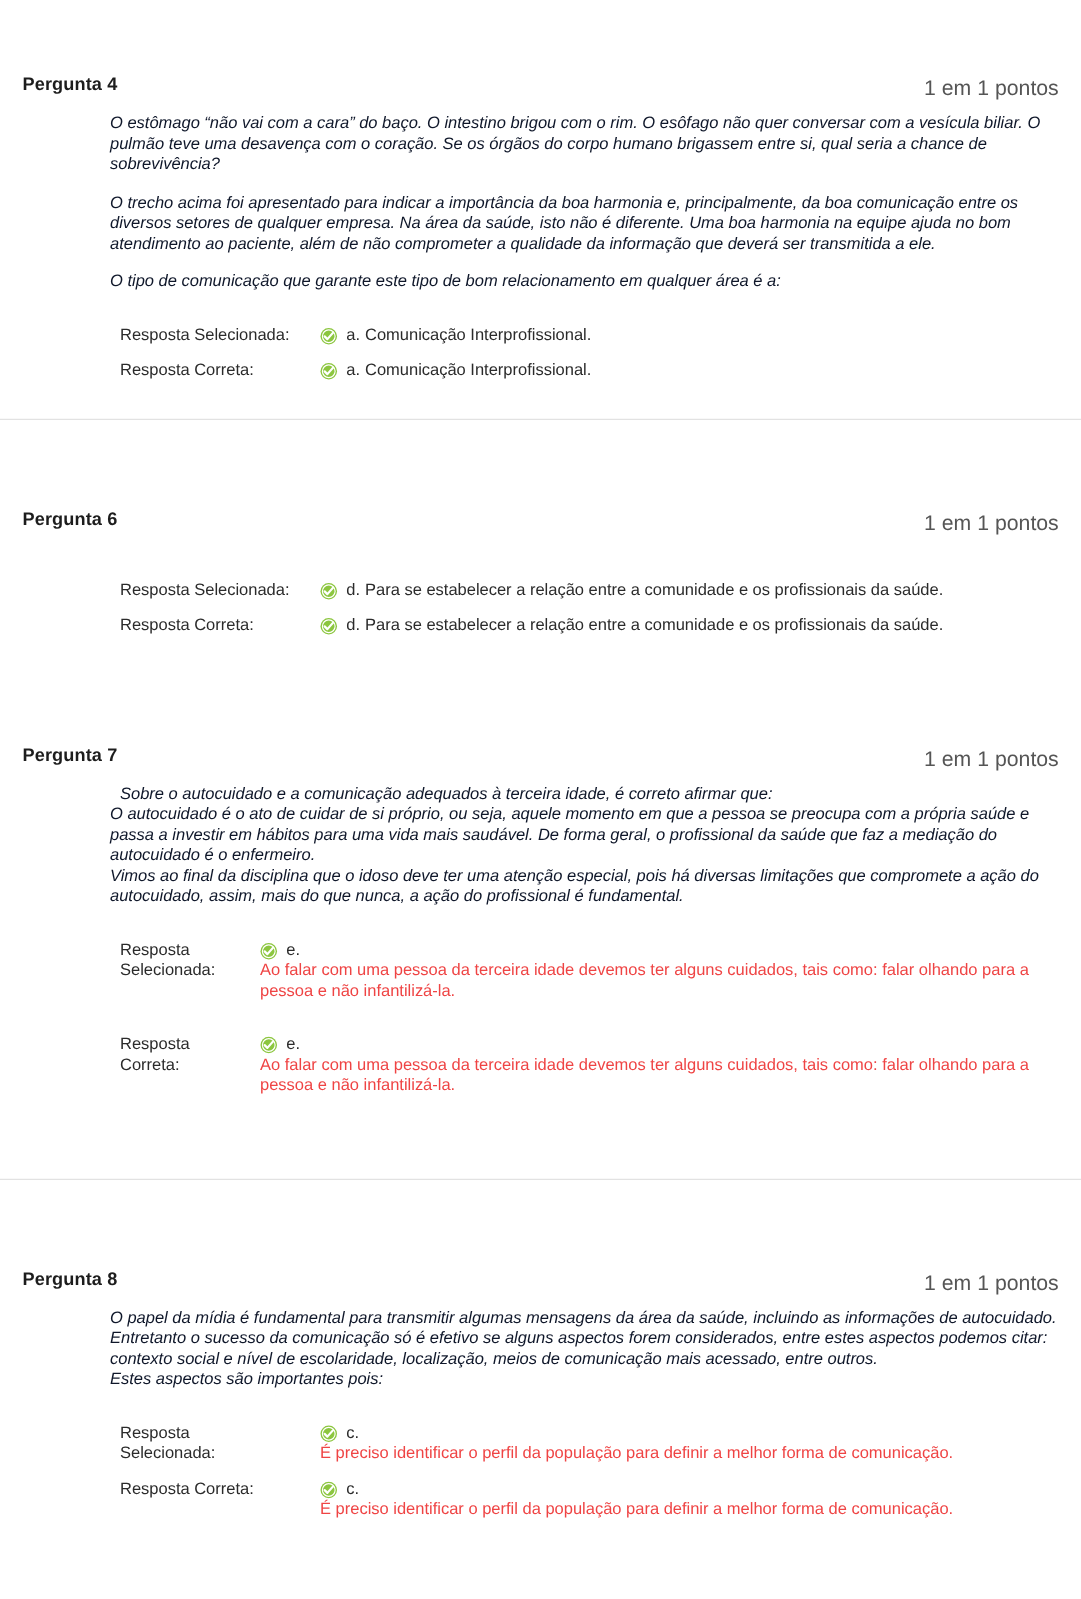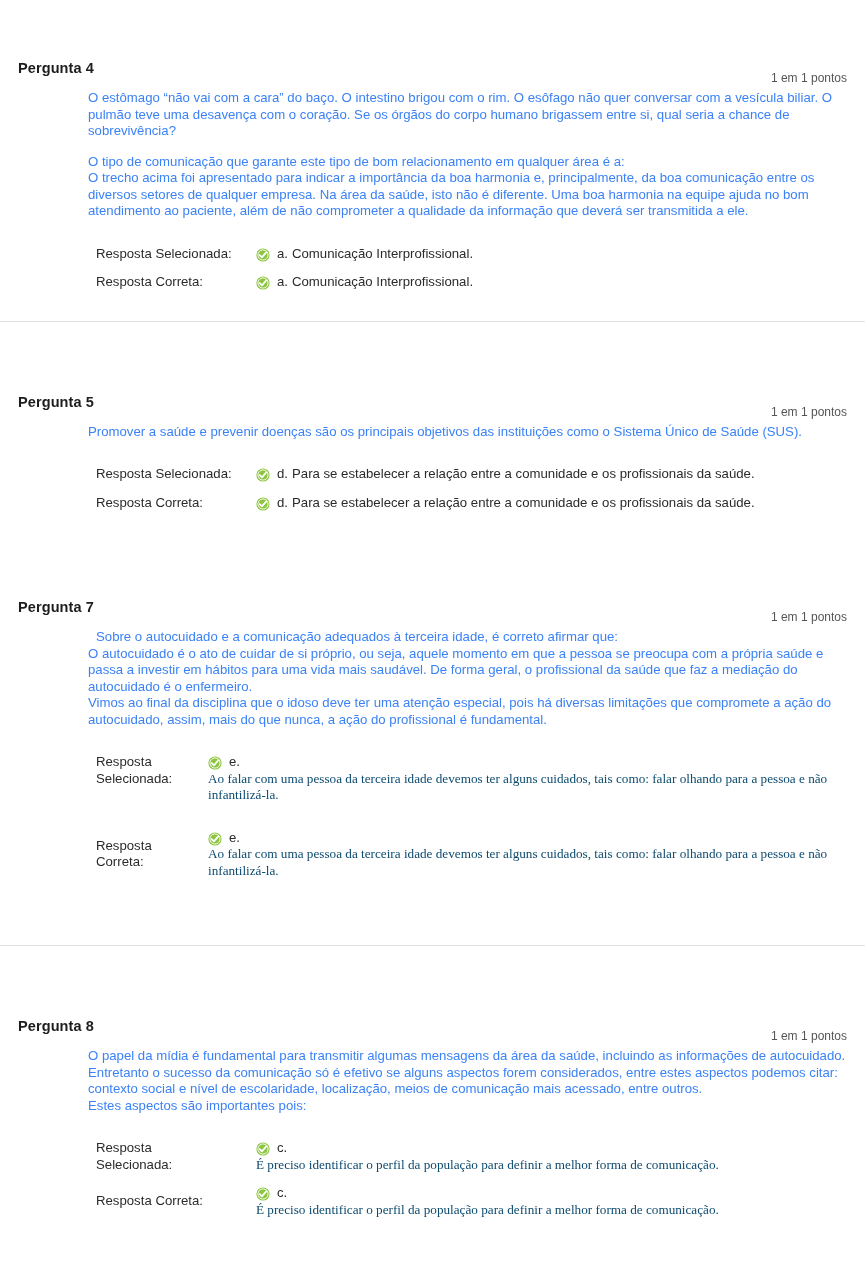--- a/index.html
+++ b/index.html
@@ -51,54 +51,55 @@
     font-size: 14.5px;
     font-weight: bold;
     color: #1d1d1d;
     letter-spacing: 0.1px;
     white-space: nowrap;
   }
 
   .q-points {
     position: absolute;
     right: 18px;
-    top: 11px;
-    font-size: 12px;
+    top: 1px;
+    font-size: 17px;
     color: #555555;
     white-space: nowrap;
   }
 
   .q-body {
     padding-left: 88px;
     padding-right: 18px;
   }
 
   .q-para {
     font-size: 13.2px;
     line-height: 16.5px;
-    color: #3b82f6;
+    color: #0f172a;
     margin: 0 0 14px 0;
     white-space: pre-line;
+    font-style: italic;
   }
   .q-para.indent { padding-left: 8px; }
   .q-para.last { margin-bottom: 0; }
 
   
   .answers {
     padding-left: 96px;
     padding-right: 18px;
     margin-top: 26px;
   }
 
   .answer-row {
     display: flex;
     align-items: flex-start;
     margin-bottom: 12px;
   }
-  .answer-row:last-child { margin-bottom: 0; align-items: center; }
+  .answer-row:last-child { margin-bottom: 0; }
 
   .answer-label {
     font-size: 13.2px;
     line-height: 16.5px;
     color: #2b2b2b;
     flex: 0 0 auto;
     box-sizing: border-box;
     padding-right: 21px;
   }
 
@@ -130,23 +131,22 @@
 
   .answer-text {
     font-size: 13.2px;
     line-height: 16.5px;
     color: #2b2b2b;
   }
 
   .answer-detail {
     font-size: 13.2px;
     line-height: 16.5px;
-    color: #0c4a6e;
+    color: #ef4444;
     margin-top: 0px;
-    font-family: Liberation Serif, serif;
   }
 
   
   .correct-icon {
     flex: 0 0 auto;
     width: 14px;
     height: 14px;
     margin-top: 2px;
     display: inline-block;
     position: relative;
@@ -165,22 +165,22 @@
 <div class="page">
 
   <div class="question-block">
     <div class="spacer-12"></div>
     <div class="q-header">
       <div class="q-title">Pergunta 4</div>
       <div class="q-points">1 em 1 pontos</div>
     </div>
     <div class="q-body">
       <p class="q-para">O estômago “não vai com a cara” do baço. O intestino brigou com o rim. O esôfago não quer conversar com a vesícula biliar. O pulmão teve uma desavença com o coração. Se os órgãos do corpo humano brigassem entre si, qual seria a chance de sobrevivência?</p>
+      <p class="q-para">O trecho acima foi apresentado para indicar a importância da boa harmonia e, principalmente, da boa comunicação entre os diversos setores de qualquer empresa. Na área da saúde, isto não é diferente. Uma boa harmonia na equipe ajuda no bom atendimento ao paciente, além de não comprometer a qualidade da informação que deverá ser transmitida a ele.</p>
       <p class="q-para last">O tipo de comunicação que garante este tipo de bom relacionamento em qualquer área é a:</p>
-      <p class="q-para">O trecho acima foi apresentado para indicar a importância da boa harmonia e, principalmente, da boa comunicação entre os diversos setores de qualquer empresa. Na área da saúde, isto não é diferente. Uma boa harmonia na equipe ajuda no bom atendimento ao paciente, além de não comprometer a qualidade da informação que deverá ser transmitida a ele.</p>
     </div>
     <div class="answers layout-inline">
 
       <div class="answer-row">
         <div class="answer-label">Resposta Selecionada:</div>
         <div class="answer-body">
           <div class="answer-choice-line">
             <span class="correct-icon">
               <svg width="14" height="14" viewBox="0 0 14 14">
                 <circle cx="7" cy="7" r="6.6" fill="#8cc63f"></circle>
@@ -213,25 +213,24 @@
 
     </div>
     <div class="spacer-30"></div>
   </div>
 
   <hr class="divider">
 
   <div class="question-block">
     <div class="spacer-24"></div>
     <div class="q-header">
-      <div class="q-title">Pergunta 5</div>
+      <div class="q-title">Pergunta 6</div>
       <div class="q-points">1 em 1 pontos</div>
     </div>
     <div class="q-body">
-      <p class="q-para">Promover a saúde e prevenir doenças são os principais objetivos das instituições como o Sistema Único de Saúde (SUS).</p>
     </div>
     <div class="answers layout-inline">
 
       <div class="answer-row">
         <div class="answer-label">Resposta Selecionada:</div>
         <div class="answer-body">
           <div class="answer-choice-line">
             <span class="correct-icon">
               <svg width="14" height="14" viewBox="0 0 14 14">
                 <circle cx="7" cy="7" r="6.6" fill="#8cc63f"></circle>

